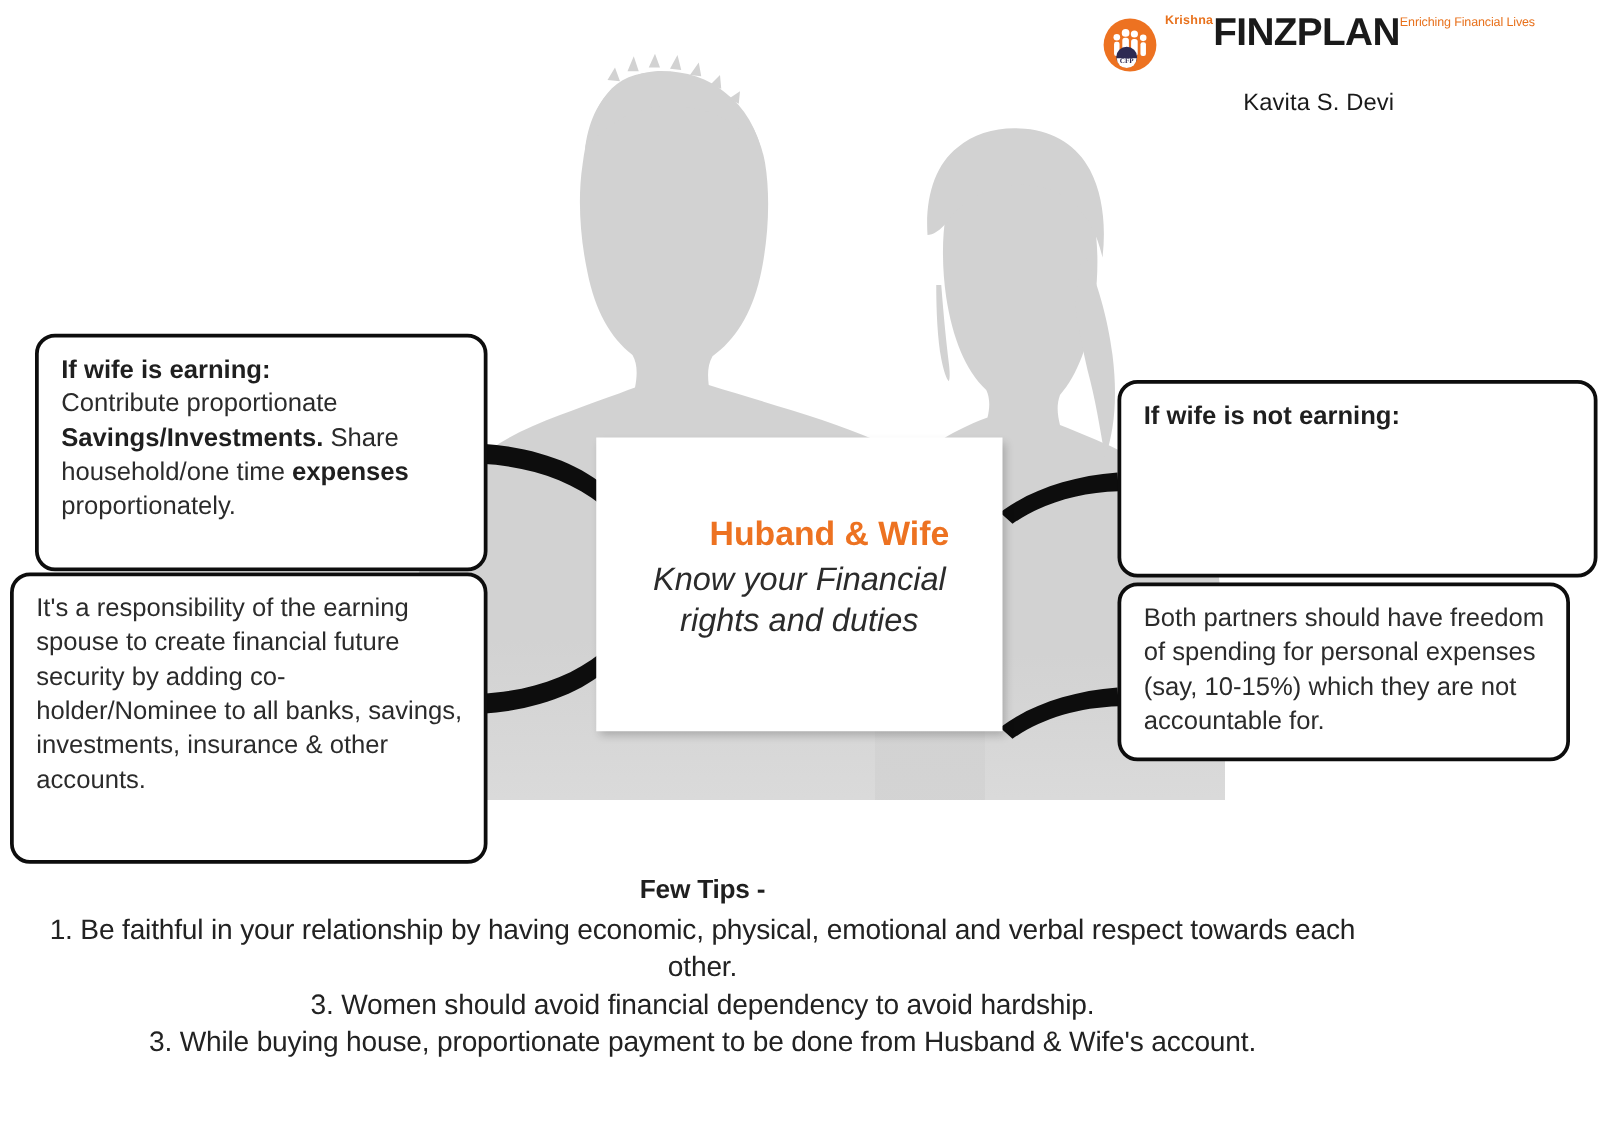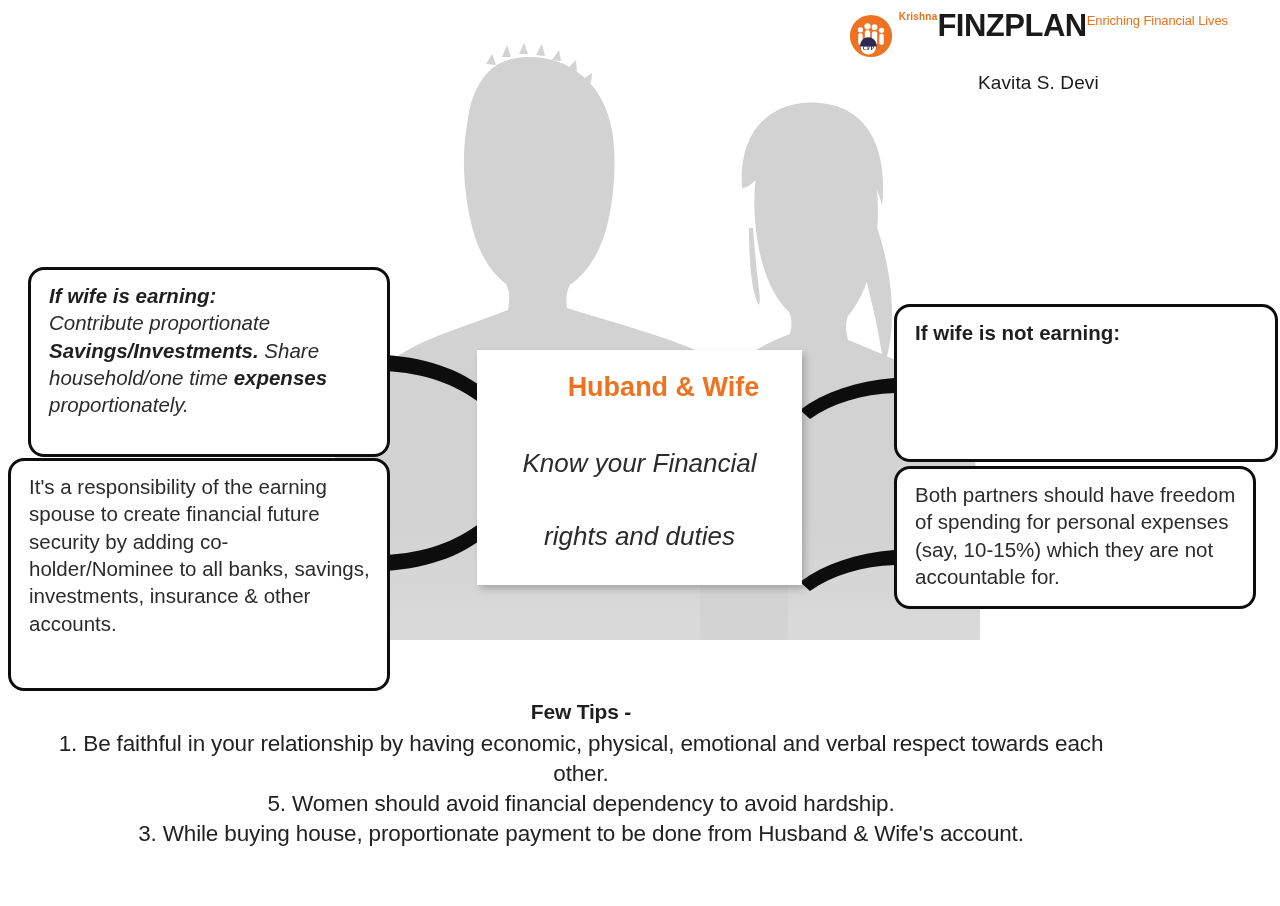--- a/index.html
+++ b/index.html
@@ -66,21 +66,21 @@
     margin-bottom: 1px;
   }
   .logo-main {
     font-size: 31px;
     font-weight: bold;
     color: #1a1a1a;
     letter-spacing: -0.5px;
     line-height: .92;
   }
   .logo-tagline {
-    font-size: 13px;
+    font-size: 10px;
     color: #E8711C;
     margin-top: 2px;
     letter-spacing: -0.1px;
   }
   #advisor-name {
     font-size: 19px;
     color: #1a1a1a;
     text-align: center;
     margin-top: 14px;
     letter-spacing: .1px;
@@ -94,21 +94,21 @@
     border: 3px solid #0d0d0d;
     border-radius: 16px;
     z-index: 4;
     font-size: 20.5px;
     line-height: 1.335;
     color: #2b2b2b;
     padding: 12px 16px 12px 18px;
   }
   .callout b { font-weight: bold; color: #1f1f1f; }
 
-  #box-wife-earning   { left: 28px;  top: 267px; width: 362px; height: 190px; font-style: italic; }
+  #box-wife-earning   { left: 28px;  top: 267px; width: 362px; height: 190px; }
   #box-responsibility { left: 8px;   top: 458px; width: 382px; height: 233px; }
   #box-wife-not-earning { left: 894px; top: 304px; width: 384px; height: 158px; }
   #box-both-partners  { left: 894px; top: 466px; width: 362px; height: 143px; }
 
   
   #center-box {
     position: absolute;
     left: 477px;
     top: 350px;
     width: 325px;
@@ -130,32 +130,30 @@
     line-height: 1.1;
     margin-bottom: 4px;
     margin-left: 48px;
   }
   .center-sub-line {
     font-size: 26px;
     font-style: italic;
     color: #2b2b2b;
     line-height: 1.28;
     text-align: center;
-    margin-top: 40px;
   }
 
   
   #tips-block {
     position: absolute;
     left: 0;
     top: 700px;
     width: 1124px;
     z-index: 5;
     text-align: center;
-    padding-left: 19px;
   }
   #tips-heading {
     font-size: 21px;
     font-weight: bold;
     color: #1f1f1f;
     margin-bottom: 5px;
     letter-spacing: -0.2px;
   }
   .tip-line {
     font-size: 22.5px;
@@ -312,15 +310,15 @@
 
 <div id="center-box">
   <div id="center-title">Huband &amp; Wife</div>
   <div class="center-sub-line">Know your Financial</div>
   <div class="center-sub-line">rights and duties</div>
 </div>
 
 <div id="tips-block">
   <div id="tips-heading">Few Tips -</div>
   <div class="tip-line">1. Be faithful in your relationship by having economic, physical, emotional and verbal respect towards each other.</div>
-  <div class="tip-line">5. Women should avoid financial dependency to avoid hardship.</div>
+  <div class="tip-line">3. Women should avoid financial dependency to avoid hardship.</div>
   <div class="tip-line">3. While buying house, proportionate payment to be done from Husband &amp; Wife's account.</div>
 </div>
 
 </body></html>

